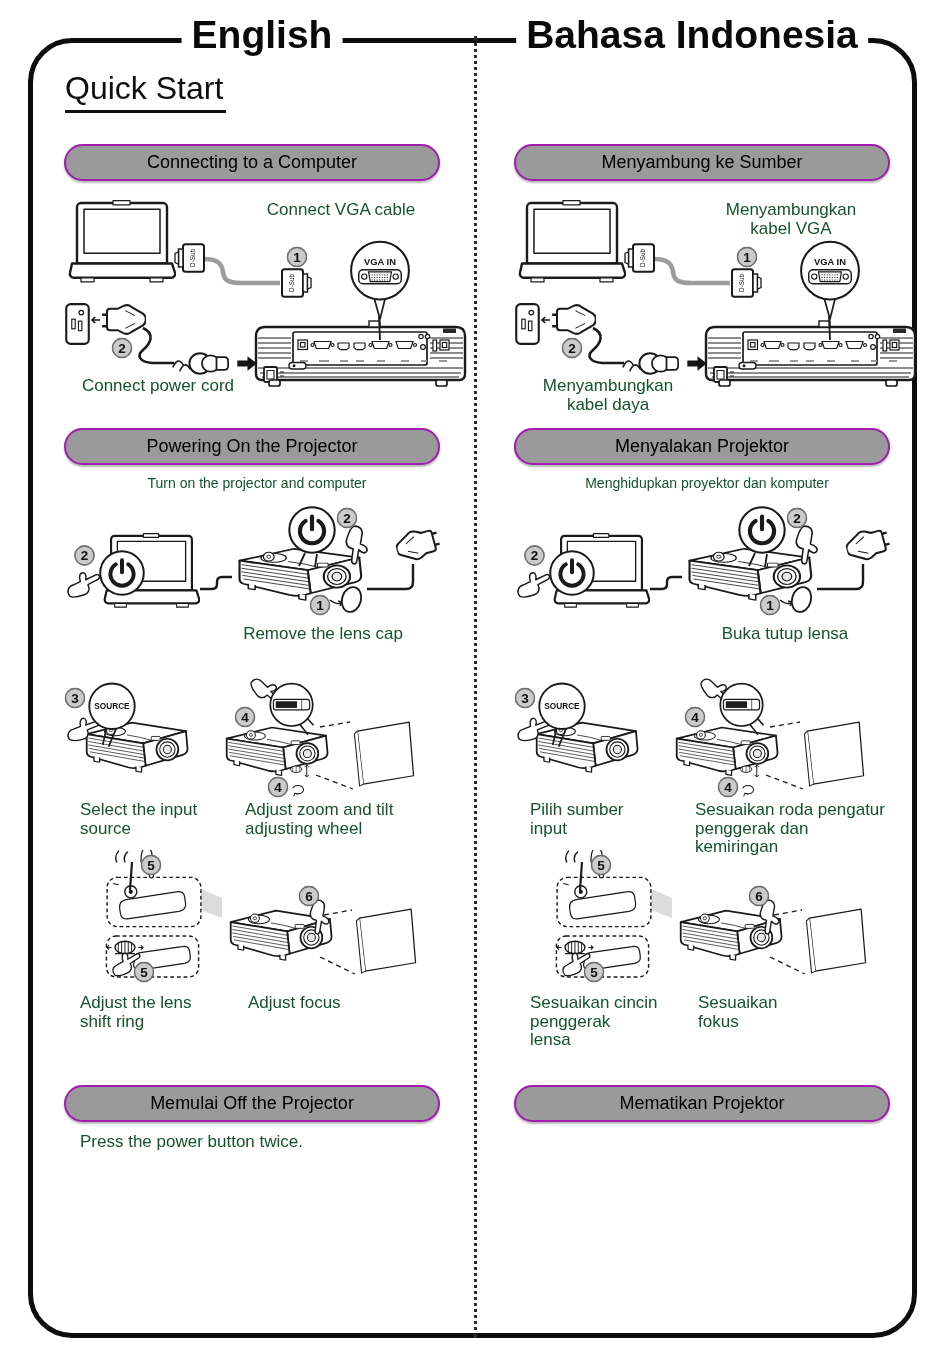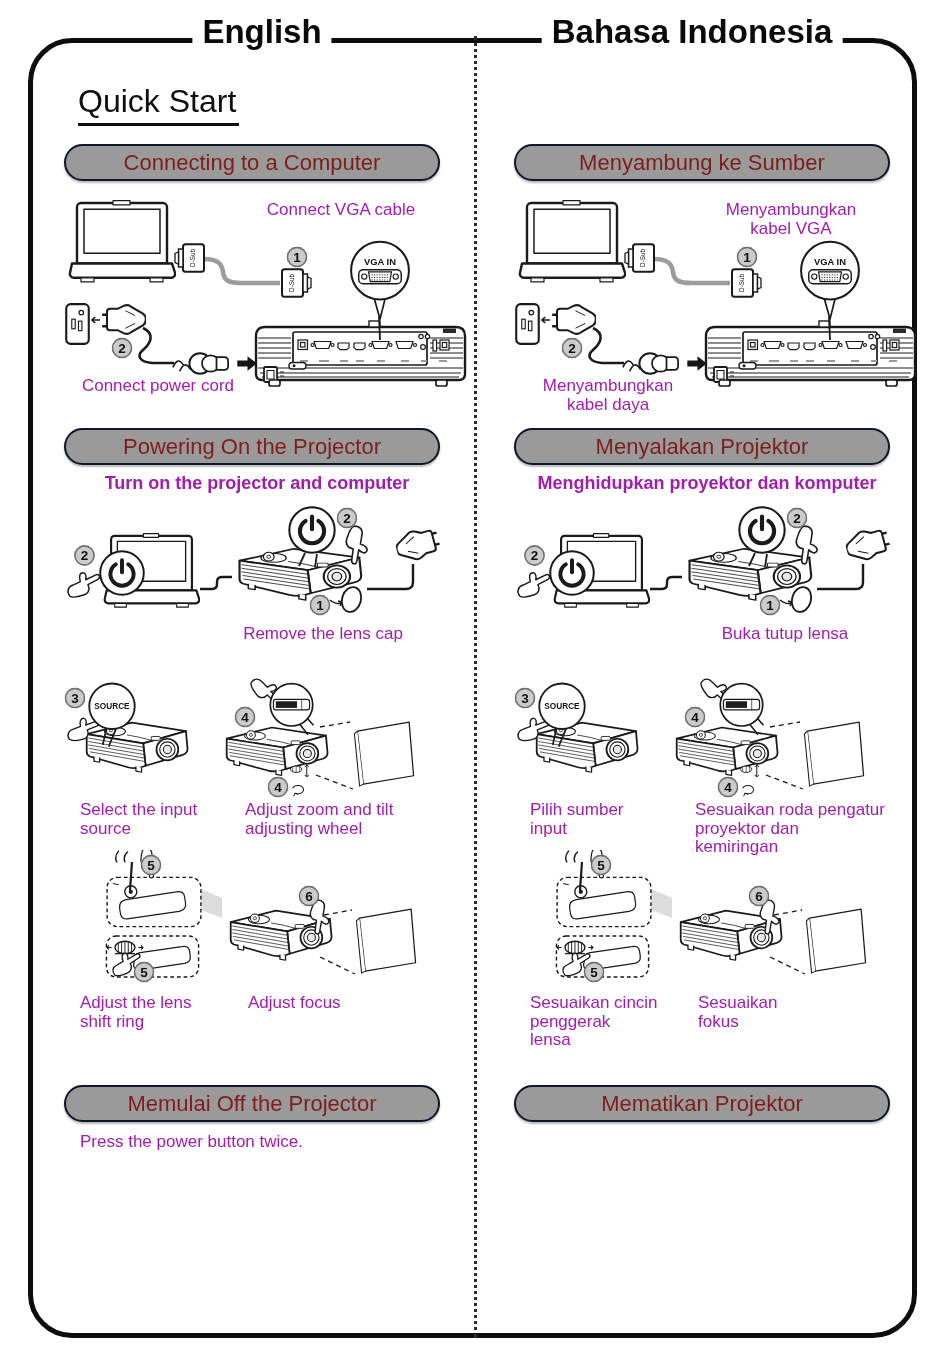--- a/index.html
+++ b/index.html
@@ -3,32 +3,32 @@
 <meta charset="utf-8">
 <style>
   html,body{margin:0;padding:0;background:#fff;}
   .page{position:relative;width:950px;height:1363px;background:#fff;overflow:hidden;
         font-family:"Liberation Sans",sans-serif;color:#161616;}
   .frame{position:absolute;left:28px;top:38px;width:889px;height:1300px;
          border:5px solid #0d0d0d;border-radius:44px;box-sizing:border-box;}
   .divider{position:absolute;left:474px;top:36px;height:1302px;width:0;
            border-left:3px dotted #2b2b2b;}
   .lang-header{position:absolute;top:13px;transform:translateX(-50%);
-           font-size:33px;font-weight:bold;color:#0a0a0a;background:#fff;
+           font-size:39px;font-weight:bold;color:#0a0a0a;background:#fff;
            padding:0 10px;line-height:1.15;z-index:3;white-space:nowrap;}
   .col{position:absolute;top:0;width:470px;height:100%;}
-  .title{position:absolute;left:65px;top:70px;margin:13px;font-size:32px;font-weight:400;
+  .title{position:absolute;left:65px;top:70px;margin:0;font-size:32px;font-weight:400;
          color:#0f0f0f;border-bottom:3px solid #0f0f0f;padding:0 3px 3px 0;white-space:nowrap;}
   .banner{position:absolute;left:64px;width:376px;height:37px;background:#9a9a9a;
-          border:2px solid #0f172a;border-radius:19px;box-sizing:border-box;
+          border:2px solid #a21caf;border-radius:19px;box-sizing:border-box;
           display:flex;align-items:center;justify-content:center;
-          color:#7f1d1d;font-size:22px;box-shadow:0 2px 2px rgba(0,0,0,.28);white-space:nowrap;}
-  .cap{position:absolute;font-size:17px;line-height:18.6px;color:#a21caf;}
+          color:#000000;font-size:18px;box-shadow:0 2px 2px rgba(0,0,0,.28);white-space:nowrap;}
+  .cap{position:absolute;font-size:17px;line-height:18.6px;color:#14532d;}
   .cap.center{text-align:center;}
-  .cap.heading{font-size:18px;white-space:nowrap;font-weight:bold;}
+  .cap.heading{font-size:14px;white-space:nowrap;}
   .dg{position:absolute;}
   svg text{font-family:"Liberation Sans",sans-serif;}
   .bnum{font-size:13.5px;font-weight:bold;fill:#111;text-anchor:middle;}
   .ball-t{font-weight:bold;fill:#111;text-anchor:middle;}
   .dsub-t{font-size:6.3px;fill:#111;text-anchor:middle;}
   .dash{stroke:#1a1a1a;stroke-width:1.3;stroke-dasharray:5 4;fill:none;}
   .ink{stroke:#1a1a1a;fill:none;}
 </style>
 </head>
 <body>
@@ -430,21 +430,21 @@
     <svg class="dg" style="left:58px;top:678px" width="410" height="127" viewBox="0 0 410 127">
         <use href="#dg-source"></use>
       </svg>
     <div class="cap" style="left:80px;top:801px;width:165px">
       <div>Pilih sumber</div>
         <div>input</div>
         <div></div>
     </div>
     <div class="cap" style="left:245px;top:801px;width:235px">
       <div>Sesuaikan roda pengatur</div>
-        <div>proyektor dan</div>
+        <div>penggerak dan</div>
         <div>kemiringan</div>
     </div>
     <svg class="dg" style="left:58px;top:850px" width="410" height="152" viewBox="0 0 410 152">
         <use href="#dg-shift"></use>
       </svg>
     <div class="cap" style="left:80px;top:994px;width:170px">
       <div>Sesuaikan cincin</div>
         <div>penggerak</div>
         <div>lensa</div>
     </div>

